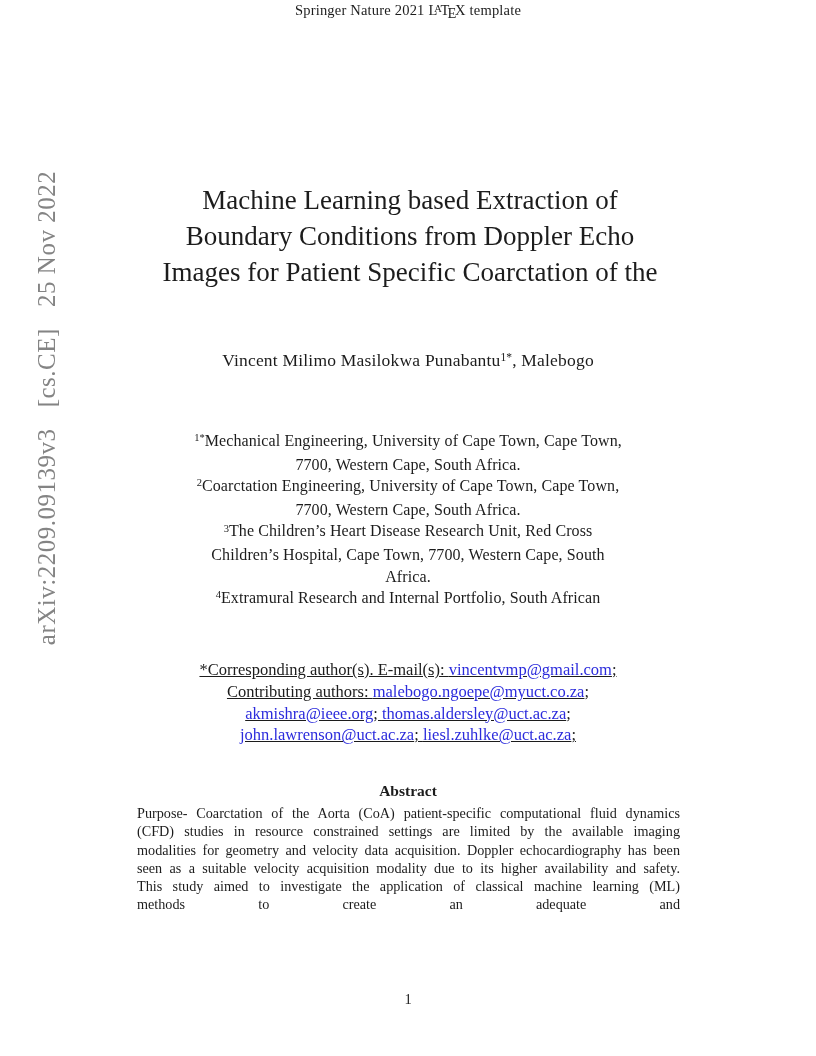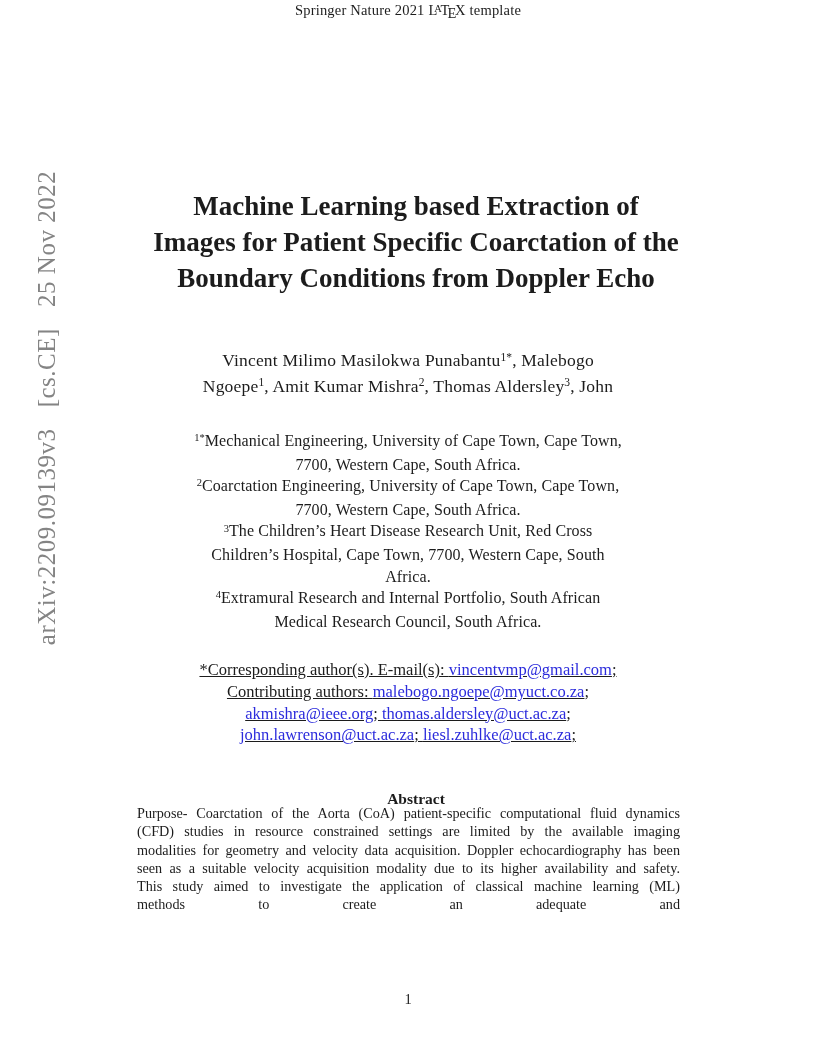--- a/index.html
+++ b/index.html
@@ -50,22 +50,22 @@
   }
   .arxiv-watermark .gap { margin-right: 0.85em; }
   .title {
     position: absolute;
     top: 180px;
     left: 104px;
     width: 608px;
     text-align: center;
     font-size: 27px;
     line-height: 36px;
-    font-weight: bold;
-    margin: 8px;
+    font-weight: normal;
+    margin: 2px;
   }
   .authors {
     position: absolute;
     top: 349px;
     left: 110px;
     width: 596px;
     text-align: center;
     font-size: 17.5px;
     line-height: 23.5px;
     letter-spacing: 0.2px;
@@ -102,21 +102,21 @@
     cursor: pointer;
   }
   .abstract-heading {
     position: absolute;
     top: 782px;
     left: 110px;
     width: 596px;
     text-align: center;
     font-size: 15.5px;
     font-weight: bold;
-    margin: 8px;
+    margin: 0;
   }
   .abstract-text {
     position: absolute;
     top: 804px;
     left: 137px;
     width: 543px;
     font-size: 14.2px;
     line-height: 18.3px;
     text-align: justify;
     text-align-last: justify;
@@ -135,39 +135,37 @@
 <body>
 
 <div class="page">
 
   <div class="running-header"><span>Springer Nature 2021 </span><span><span>L</span><span class="lA">A</span><span>T</span><span class="lE">E</span><span>X</span></span><span> template</span></div>
 
   <div class="arxiv-watermark"><span class="gap">arXiv:2209.09139v3</span><span class="gap">[cs.CE]</span><span>25 Nov 2022</span></div>
 
   <h1 class="title">
     <div>Machine Learning based Extraction of</div>
+    <div>Boundary Conditions from Doppler Echo</div>
     <div>Images for Patient Specific Coarctation of the</div>
-    <div>Boundary Conditions from Doppler Echo</div>
   </h1>
 
   <div class="authors">
     <div><span>Vincent Milimo Masilokwa Punabantu</span><span class="sup">1*</span><span>, Malebogo</span></div>
-    <div><span>Ngoepe</span><span class="sup">1</span><span>, Amit Kumar Mishra</span><span class="sup">2</span><span>, Thomas Aldersley</span><span class="sup">3</span><span>, John</span></div>
   </div>
 
   <div class="affiliations">
     <div><span class="sup">1*</span><span>Mechanical Engineering, University of Cape Town, Cape Town,</span></div>
     <div><span>7700, Western Cape, South Africa.</span></div>
     <div><span class="sup">2</span><span>Coarctation Engineering, University of Cape Town, Cape Town,</span></div>
     <div><span>7700, Western Cape, South Africa.</span></div>
     <div><span class="sup">3</span><span>The Children’s Heart Disease Research Unit, Red Cross</span></div>
     <div><span>Children’s Hospital, Cape Town, 7700, Western Cape, South</span></div>
     <div><span>Africa.</span></div>
     <div><span class="sup">4</span><span>Extramural Research and Internal Portfolio, South African</span></div>
-    <div><span>Medical Research Council, South Africa.</span></div>
   </div>
 
   <div class="emails">
     <div><span>*Corresponding author(s). E-mail(s): </span><a>vincentvmp@gmail.com</a><span>;</span></div>
     <div><span>Contributing authors: </span><a>malebogo.ngoepe@myuct.co.za</a><span>;</span></div>
     <div><a>akmishra@ieee.org</a><span>; </span><a>thomas.aldersley@uct.ac.za</a><span>;</span></div>
     <div><a>john.lawrenson@uct.ac.za</a><span>; </span><a>liesl.zuhlke@uct.ac.za</a><span>;</span></div>
   </div>
 
   <div class="abstract-heading">Abstract</div>

